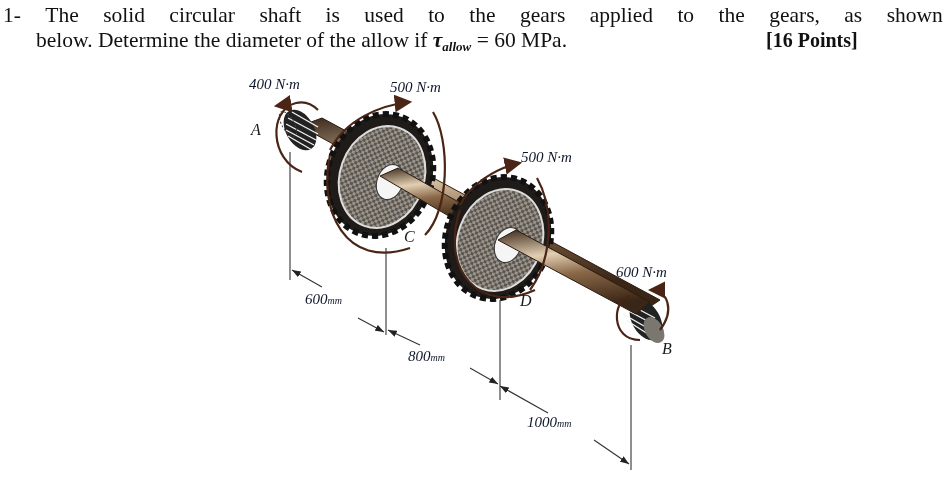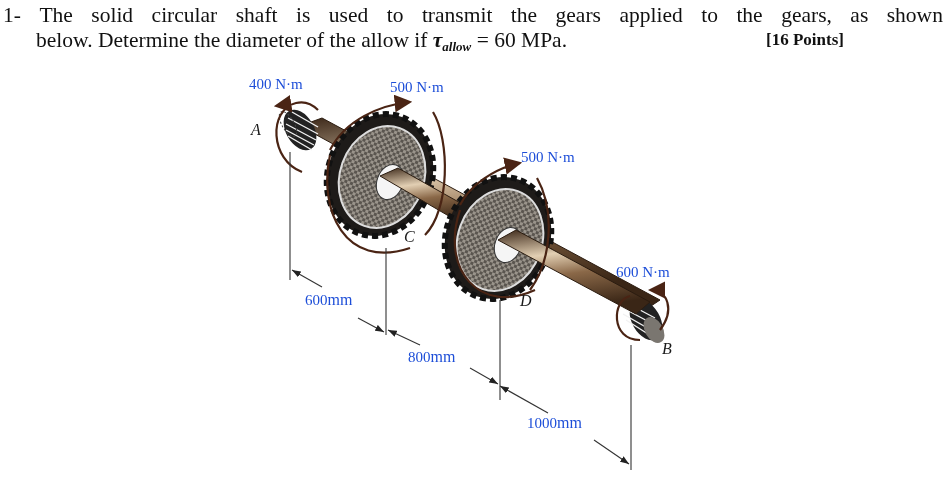--- a/index.html
+++ b/index.html
@@ -2,41 +2,40 @@
 <html><head>
   <meta charset="utf-8">
   <style>
     html, body { margin: 0; padding: 0; background: #ffffff; }
     body { width: 947px; height: 482px; position: relative; overflow: hidden;
            font-family: "Liberation Serif", "DejaVu Serif", serif; color: #111; }
     .q-line { position: absolute; font-size: 21.5px; line-height: 26px; white-space: nowrap; }
     #line1 { left: 3px; top: 2px; width: 940px; display: flex; justify-content: space-between; }
     #line1 span { display: inline-block; }
     #line2 { left: 36px; top: 27px; }
-    #points { position: absolute; left: 766px; top: 27px; font-size: 17px; font-weight: bold; line-height: 26px; }
+    #points { position: absolute; left: 766px; top: 27px; font-size: 20px; font-weight: bold; line-height: 26px; }
     .tau { font-style: italic; font-weight: bold; }
     .tau sub { font-size: 13px; font-style: italic; vertical-align: -4px; }
-    .lbl { position: absolute; font-size: 15px; white-space: nowrap; color: #1d4ed8; }
-    .lbl .unit { font-size: 16px; }
+    .lbl { position: absolute; font-size: 15px; white-space: nowrap; color: #0f172a; font-style: italic; }
+    .lbl .unit { font-size: 10px; }
     .pt { position: absolute; font-style: italic; font-size: 16px; color: #1a1a1a; }
     svg#diagram { position: absolute; left: 0; top: 0; }
   </style>
 </head>
 <body>
 
 <div class="q-line" id="line1">
   <span>1-</span>
   <span>The</span>
   <span>solid</span>
   <span>circular</span>
   <span>shaft</span>
   <span>is</span>
   <span>used</span>
   <span>to</span>
-  <span>transmit</span>
   <span>the</span>
   <span>gears</span>
   <span>applied</span>
   <span>to</span>
   <span>the</span>
   <span>gears,</span>
   <span>as</span>
   <span>shown</span>
 </div>
 <div class="q-line" id="line2">

